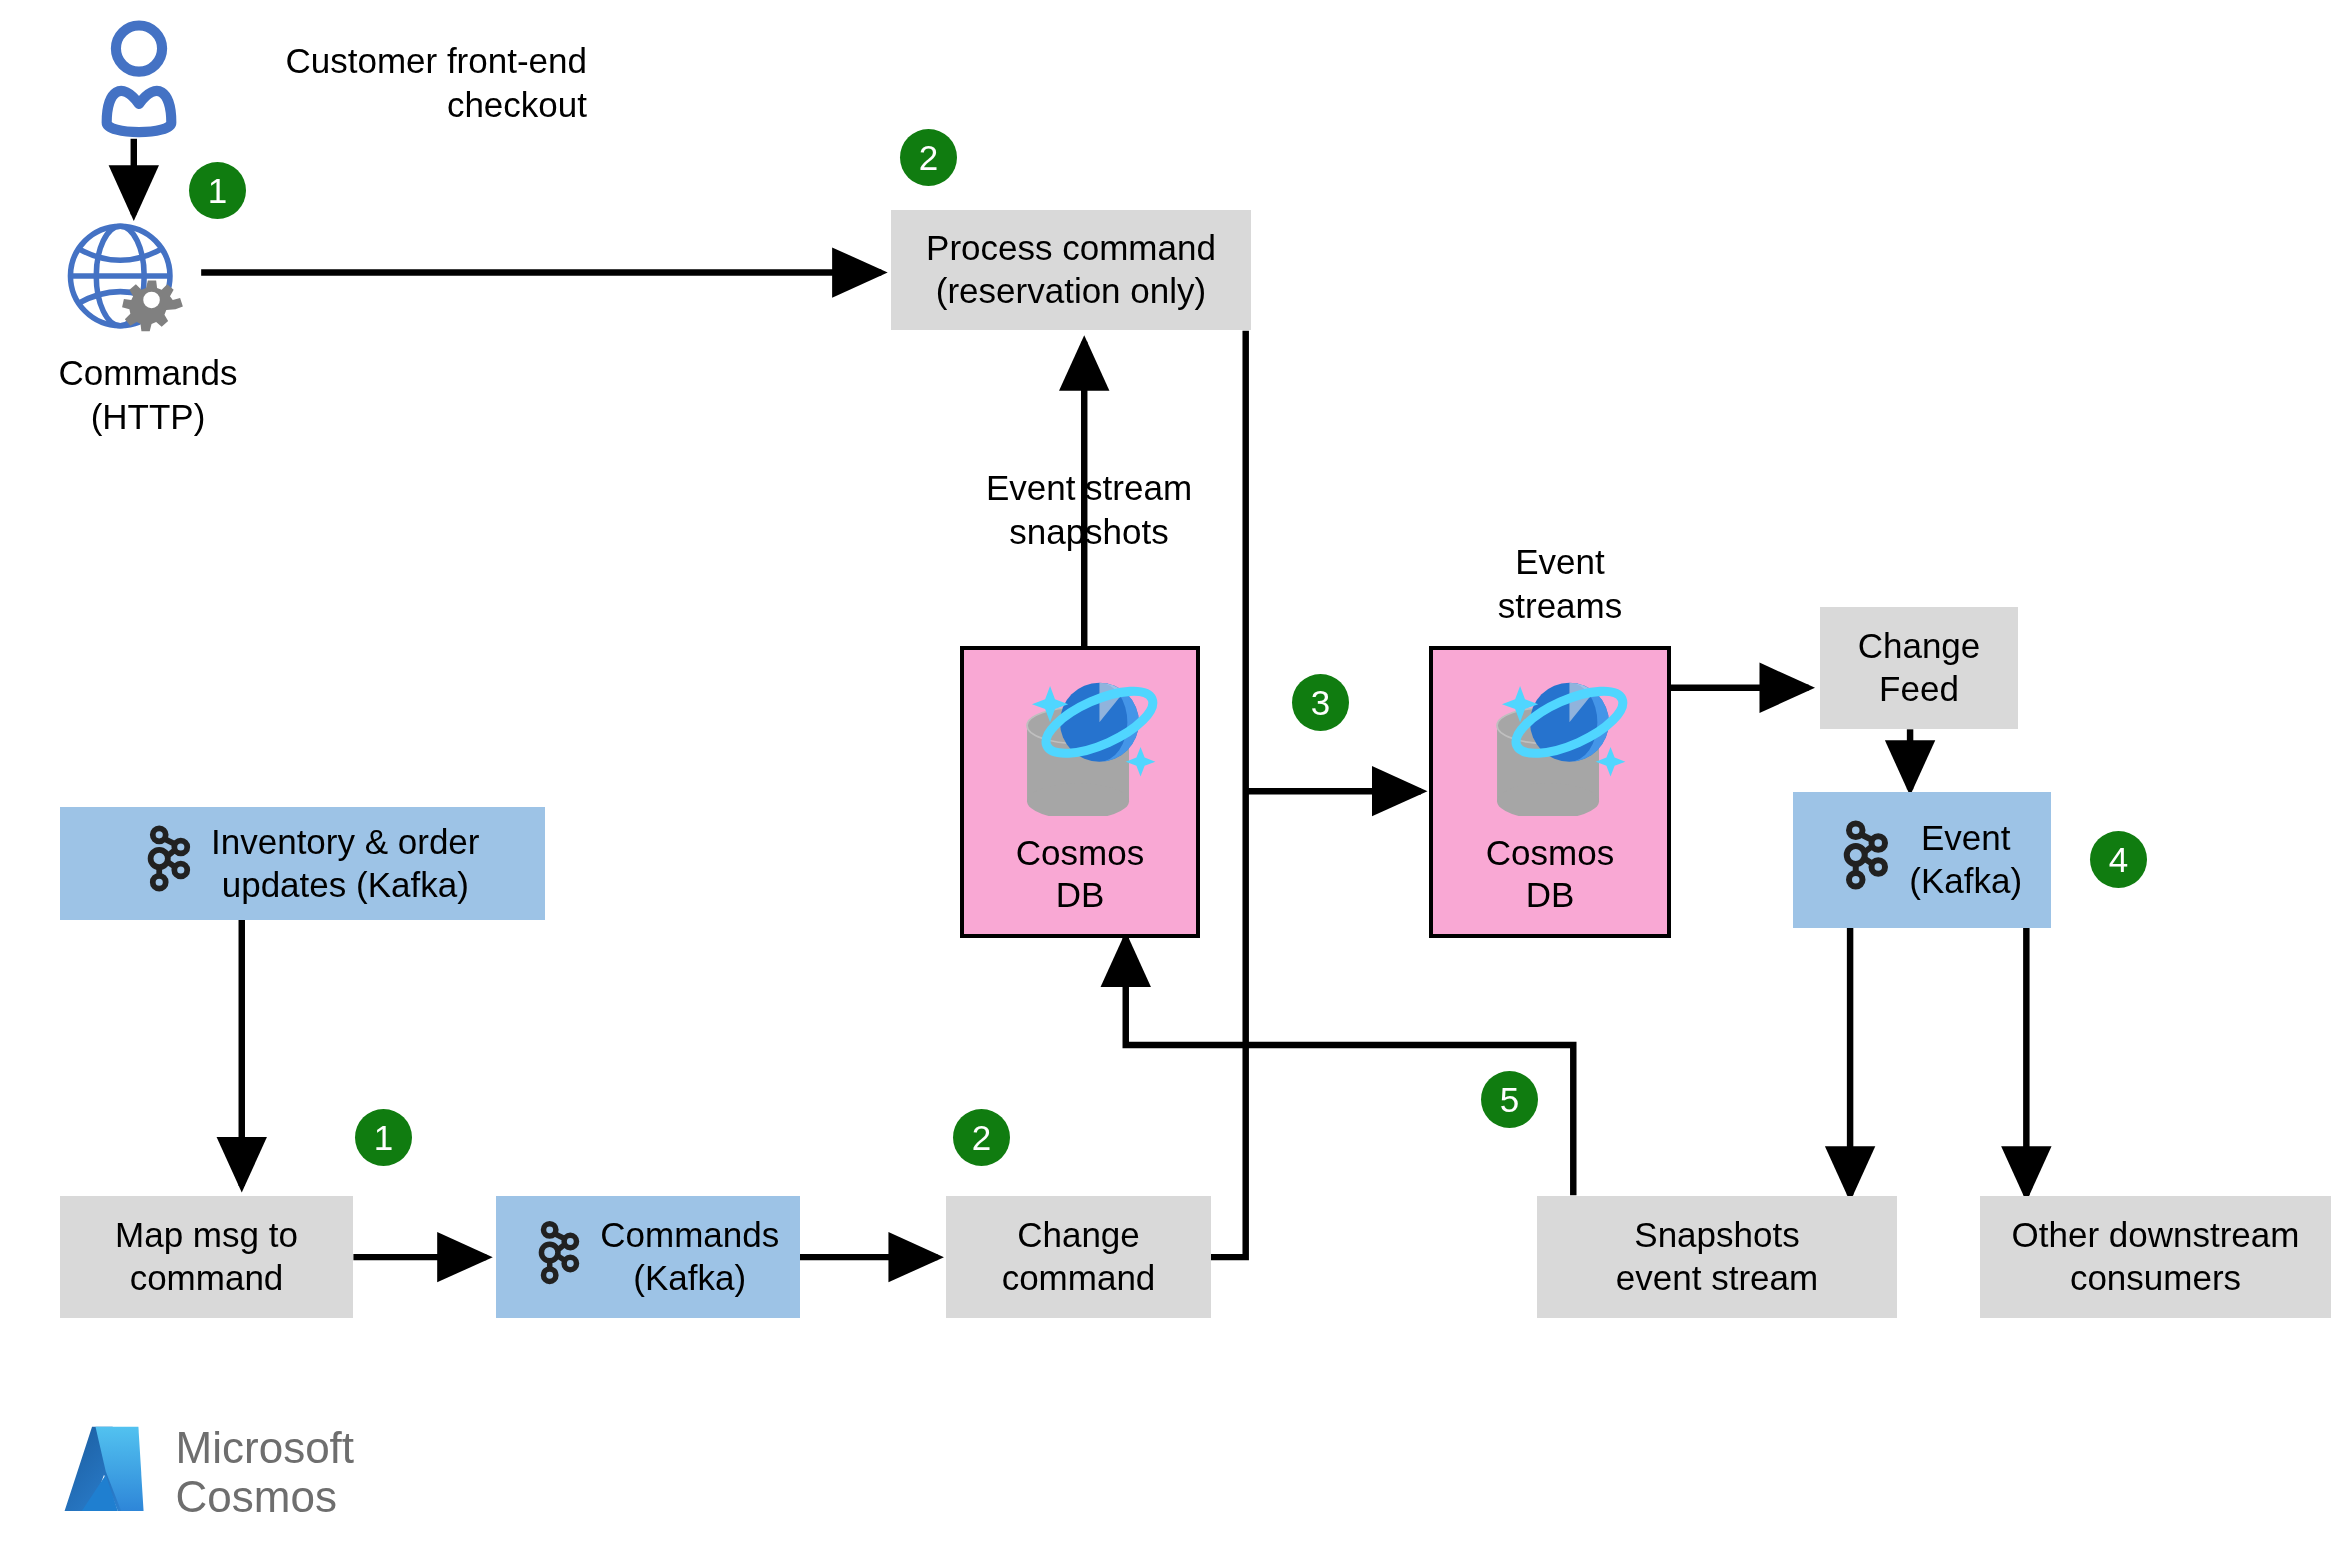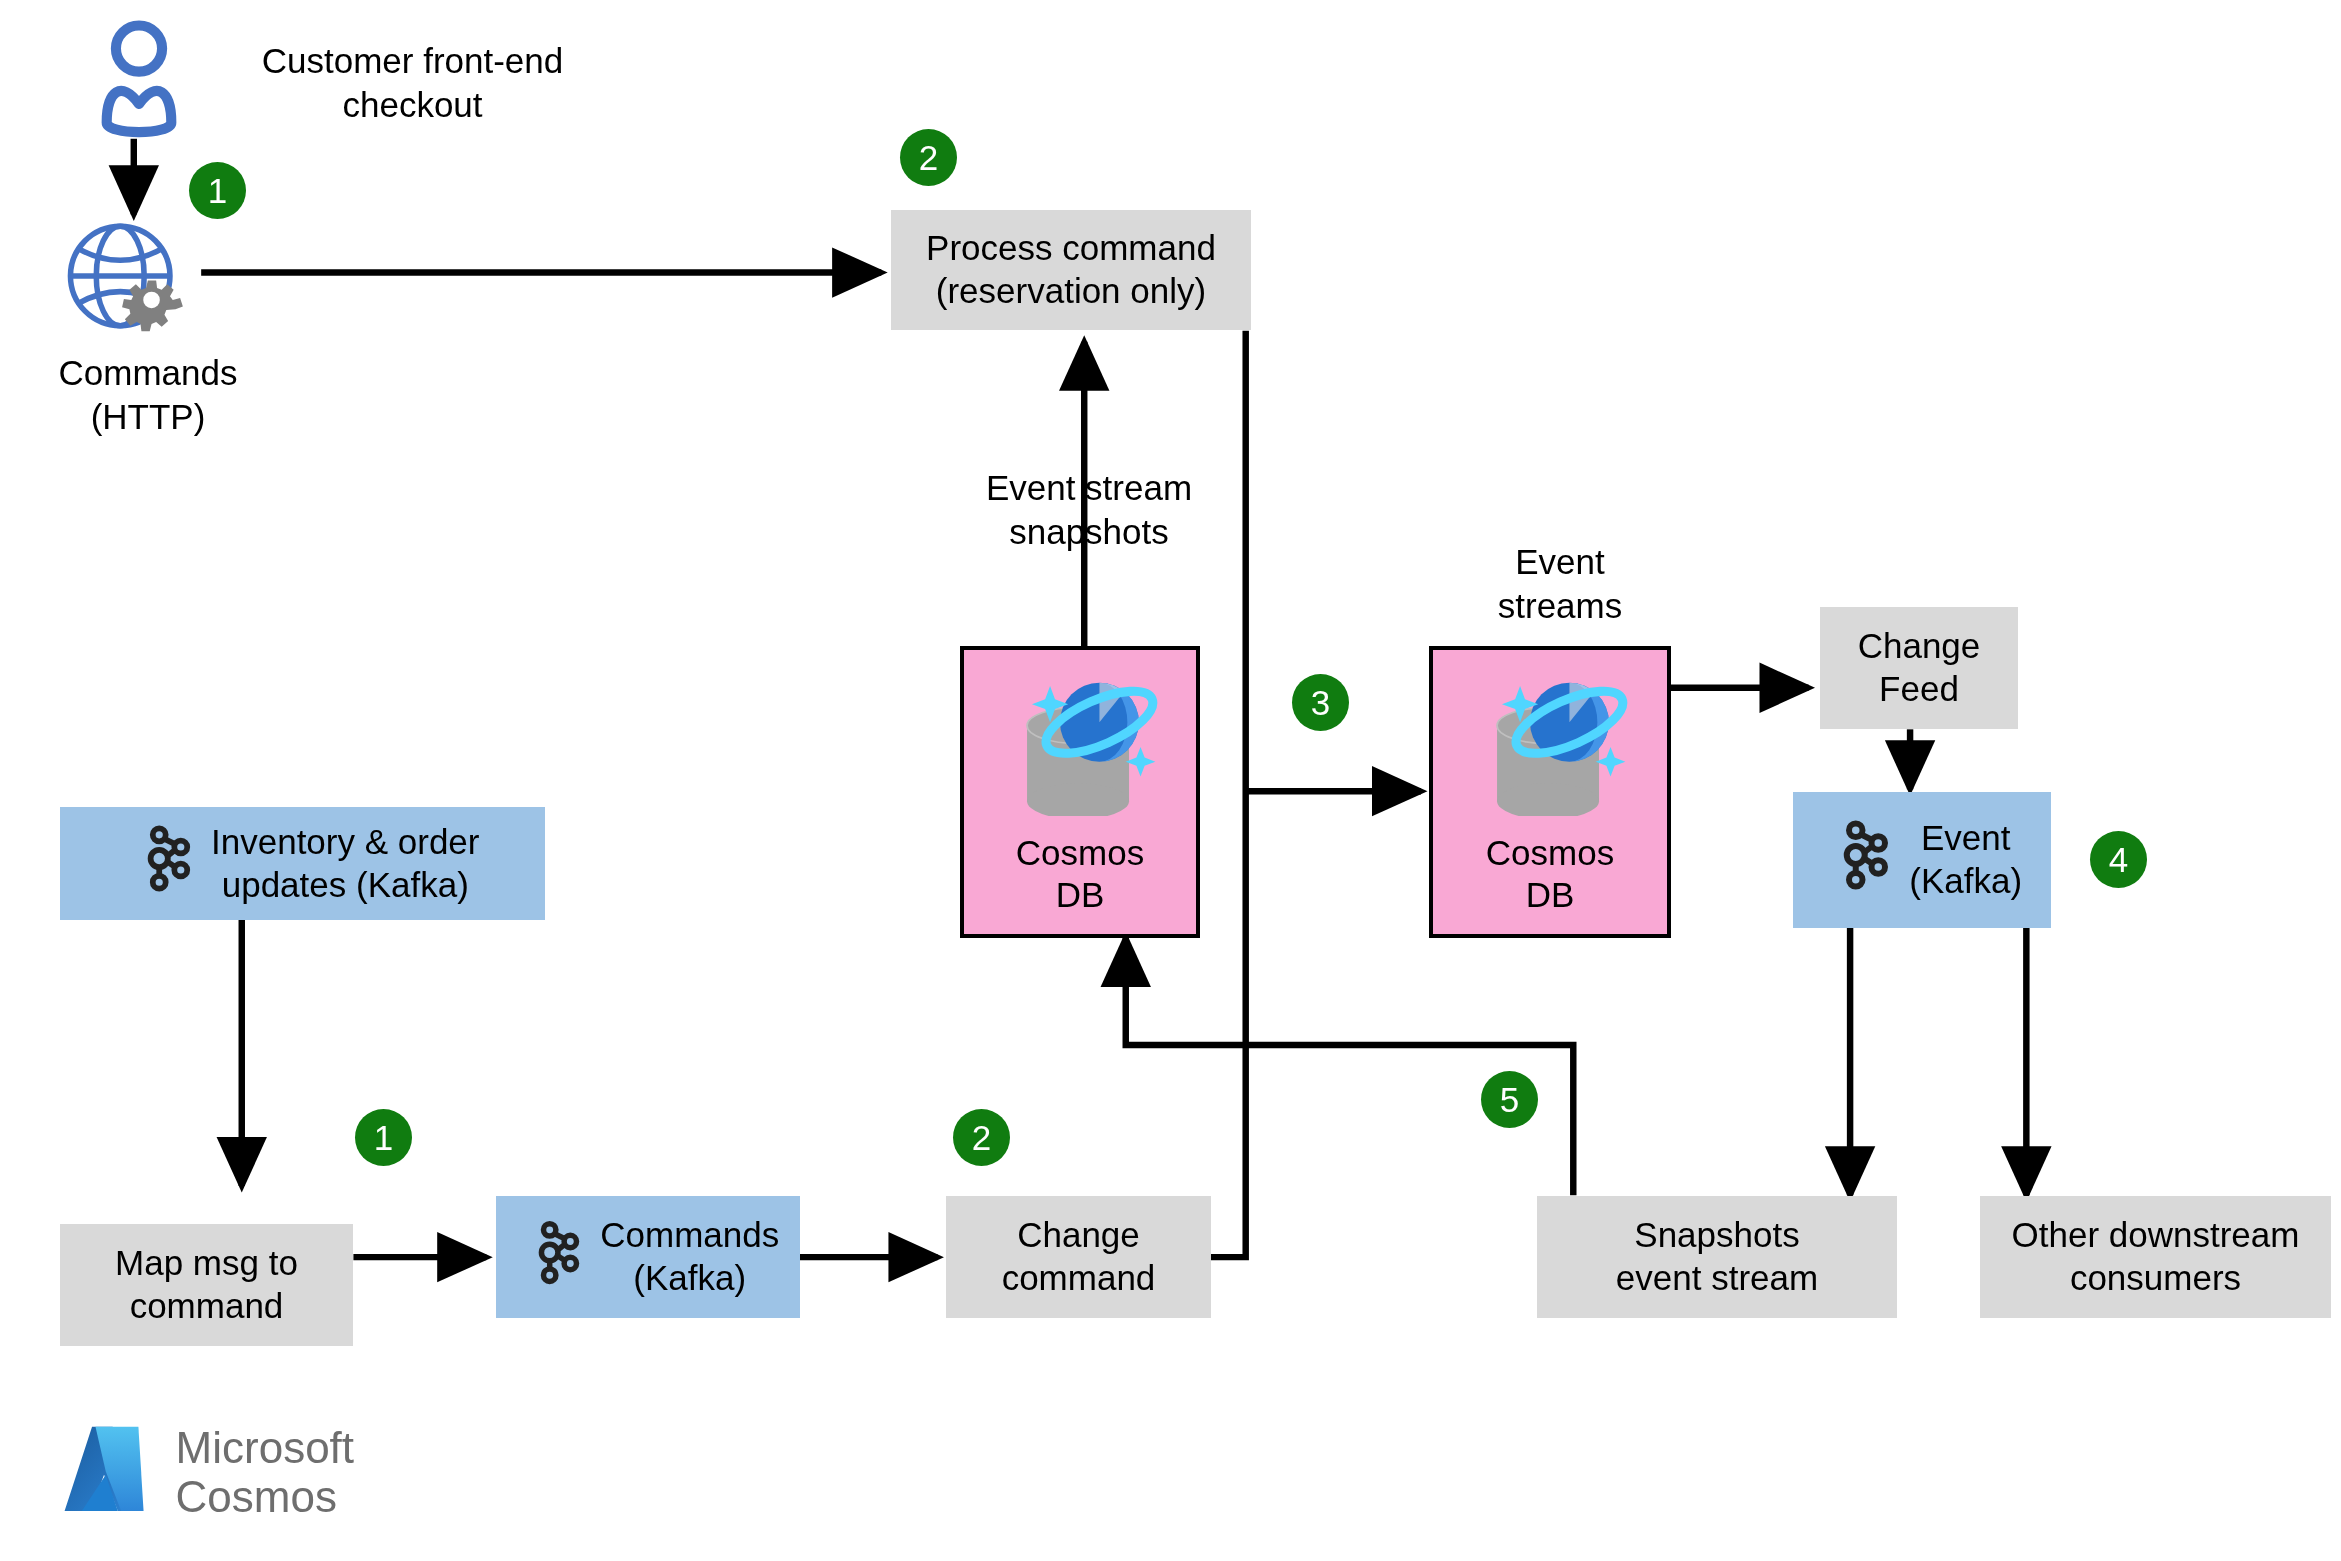--- a/index.html
+++ b/index.html
@@ -138,21 +138,21 @@
       <line x1="8" y1="64" x2="116" y2="64" stroke="#4472C4" stroke-width="6"></line>
       <path d="M16,34 Q62,60 108,34" fill="none" stroke="#4472C4" stroke-width="6"></path>
       <path d="M16,94 Q62,68 108,94" fill="none" stroke="#4472C4" stroke-width="6"></path>
       <g transform="translate(96,84)">
         <path d="M26,16 l8,-3 -3,-9 -8,2 -3,-4 4,-7 -7,-6 -6,6 -5,-2 -1,-8 -9,0 -2,8 -5,2 -6,-6 -7,6 4,7 -2,4 -8,-1 -2,9 8,2 1,5 -6,6 6,7 7,-4 4,2 1,8 9,0 2,-8 5,-2 6,5 7,-6 -4,-7 2,-5 z" fill="#808080"></path>
         <circle cx="0" cy="6" r="9" fill="#ffffff"></circle>
       </g>
     </svg>
   </div>
 
-  <div class="label-free" style="left:228px; top:39px; width:369px; text-align:center;">Customer front-end
+  <div class="label-free" style="left:218px; top:39px; width:369px; text-align:right;">Customer front-end
 checkout</div>
 
   <div class="label-free" style="left:28px; top:351px; width:240px;">Commands
 (HTTP)</div>
 
   <div class="label-free" style="left:960px; top:466px; width:258px;">Event stream
 snapshots</div>
 
   <div class="label-free" style="left:1440px; top:540px; width:240px;">Event
 streams</div>
@@ -234,21 +234,21 @@
           <line x1="29" y1="42" x2="38" y2="35"></line>
           <line x1="29" y1="51" x2="38" y2="57"></line>
           <line x1="17" y1="58" x2="17" y2="70"></line>
         </g>
       </svg>
     </span>
     <span style="white-space:pre-line">Inventory &amp; order
 updates (Kafka)</span>
   </div>
 
-  <div class="node box-gray" style="left:60px; top:1224px; width:293px; height:122px; white-space:pre-line;">Map msg to
+  <div class="node box-gray" style="left:60px; top:1196px; width:293px; height:122px; white-space:pre-line;">Map msg to
 command</div>
 
   <div class="node box-blue kafka-node" style="left:496px; top:1196px; width:304px; height:122px;">
     <span>
       <svg viewBox="0 0 64 92" width="44" height="65">
         <g fill="none" stroke="#212121" stroke-width="8">
           <circle cx="17" cy="13" r="9"></circle>
           <circle cx="47" cy="30" r="9"></circle>
           <circle cx="17" cy="46" r="12"></circle>
           <circle cx="47" cy="62" r="9"></circle>

